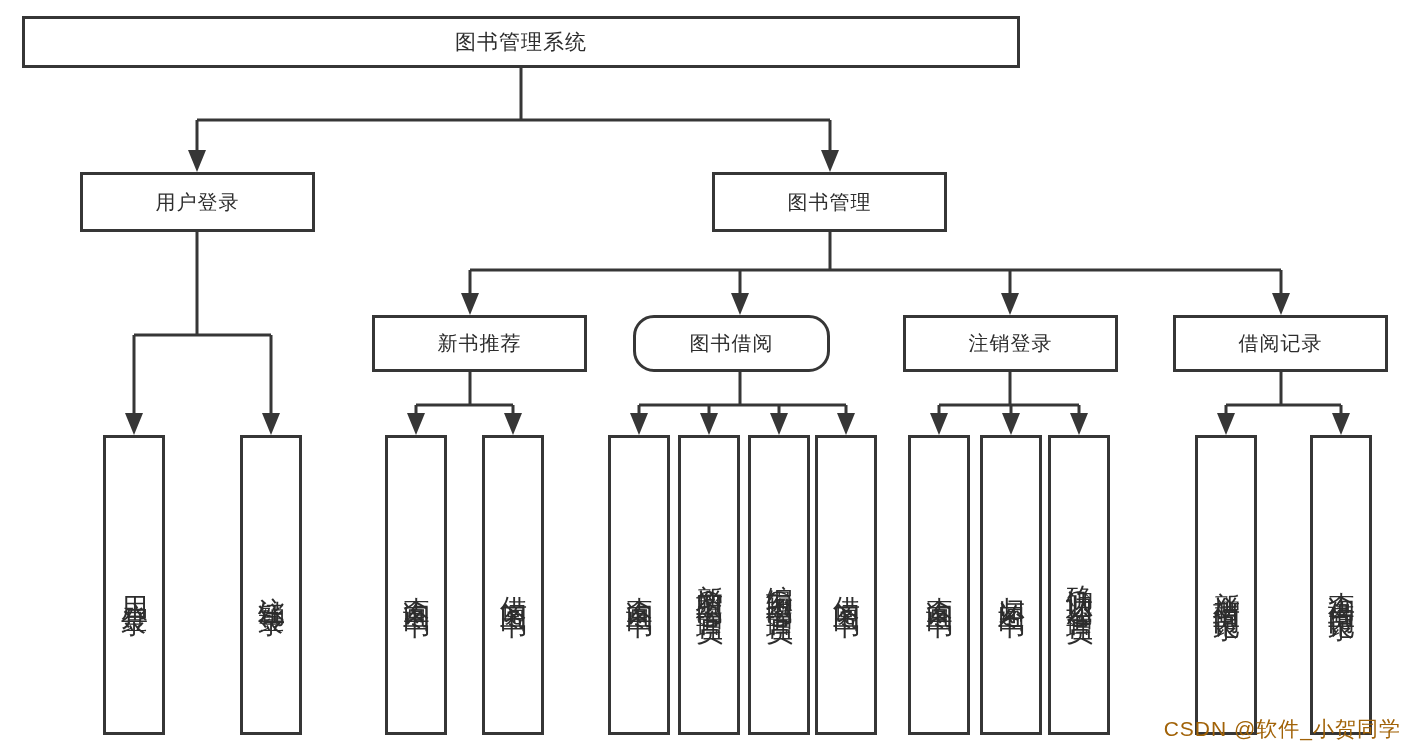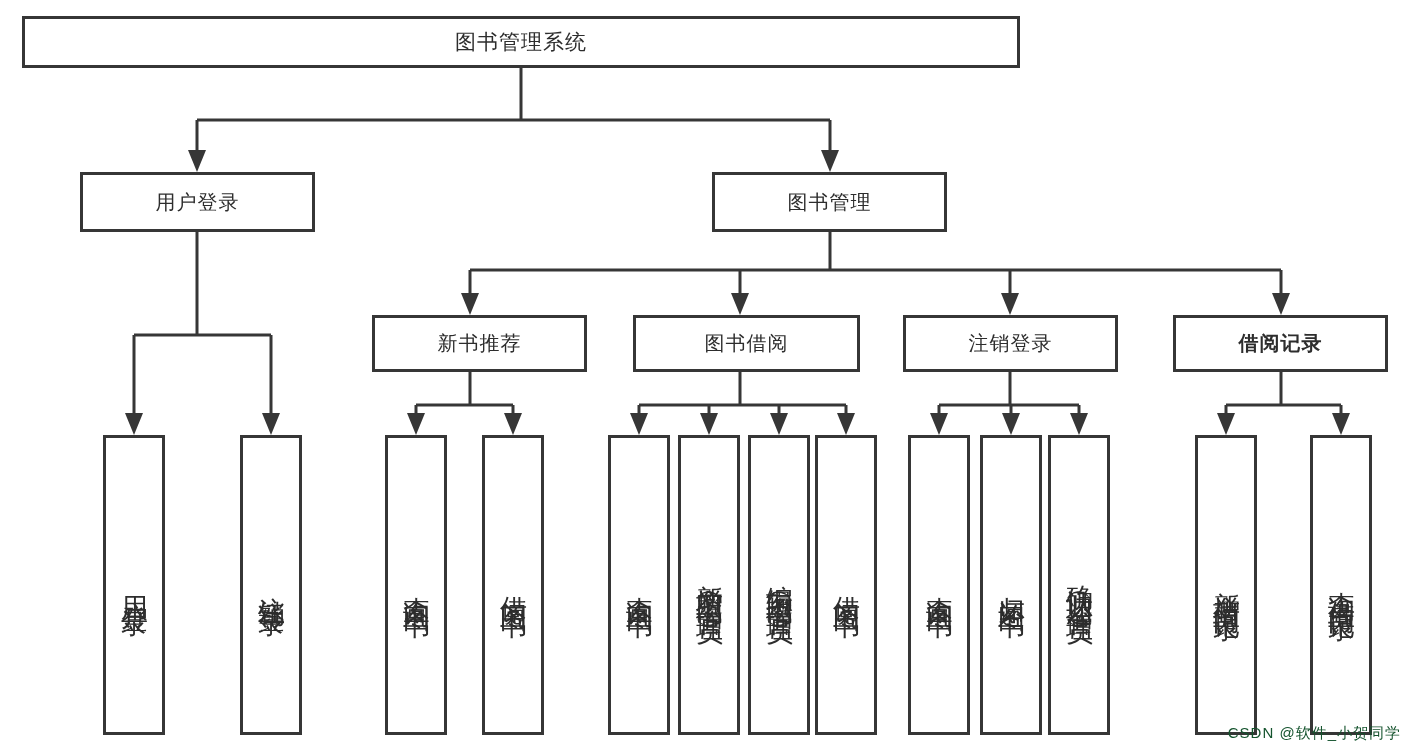--- a/index.html
+++ b/index.html
@@ -40,22 +40,22 @@
     font-size: 27px;
     letter-spacing: 5px;
     line-height: 1;
     color: #2d2d2d;
   }
   .watermark {
     position: absolute;
     right: 4px;
     bottom: 4px;
     z-index: 3;
-    font-size: 15px;
-    color: #14532d;
+    font-size: 21px;
+    color: #a16207;
     letter-spacing: 1px;
     white-space: nowrap;
   }
 </style>
 </head>
 <body>
 
 <div class="canvas">
 
   <svg class="connectors" width="1405" height="747" viewBox="0 0 1405 747">
@@ -97,23 +97,23 @@
       <polygon points="1332,413 1350,413 1341,435"></polygon>
     </g>
   </svg>
 
   <div class="box hbox root-box" style="left:22px; top:16px; width:998px; height:52px;">图书管理系统</div>
 
   <div class="box hbox" style="left:80px; top:172px; width:235px; height:60px;">用户登录</div>
   <div class="box hbox" style="left:712px; top:172px; width:235px; height:60px;text-align:right;">图书管理</div>
 
   <div class="box hbox" style="left:372px; top:315px; width:215px; height:57px;">新书推荐</div>
-  <div class="box hbox" style="left:633px; top:315px; width:227px; height:57px;">图书借阅</div>
+  <div class="box hbox" style="left:633px; top:315px; width:197px; height:57px;border-radius:21px;">图书借阅</div>
   <div class="box hbox" style="left:903px; top:315px; width:215px; height:57px;">注销登录</div>
-  <div class="box hbox" style="left:1173px; top:315px; width:215px; height:57px;font-weight:bold;">借阅记录</div>
+  <div class="box hbox" style="left:1173px; top:315px; width:215px; height:57px;">借阅记录</div>
 
   <div class="box" style="left:103px; top:435px; width:62px; height:300px;">
     <span class="vtext">用户登录</span>
   </div>
   <div class="box" style="left:240px; top:435px; width:62px; height:300px;">
     <span class="vtext">注销登录</span>
   </div>
 
   <div class="box" style="left:385px; top:435px; width:62px; height:300px;">
     <span class="vtext">查询图书</span>

